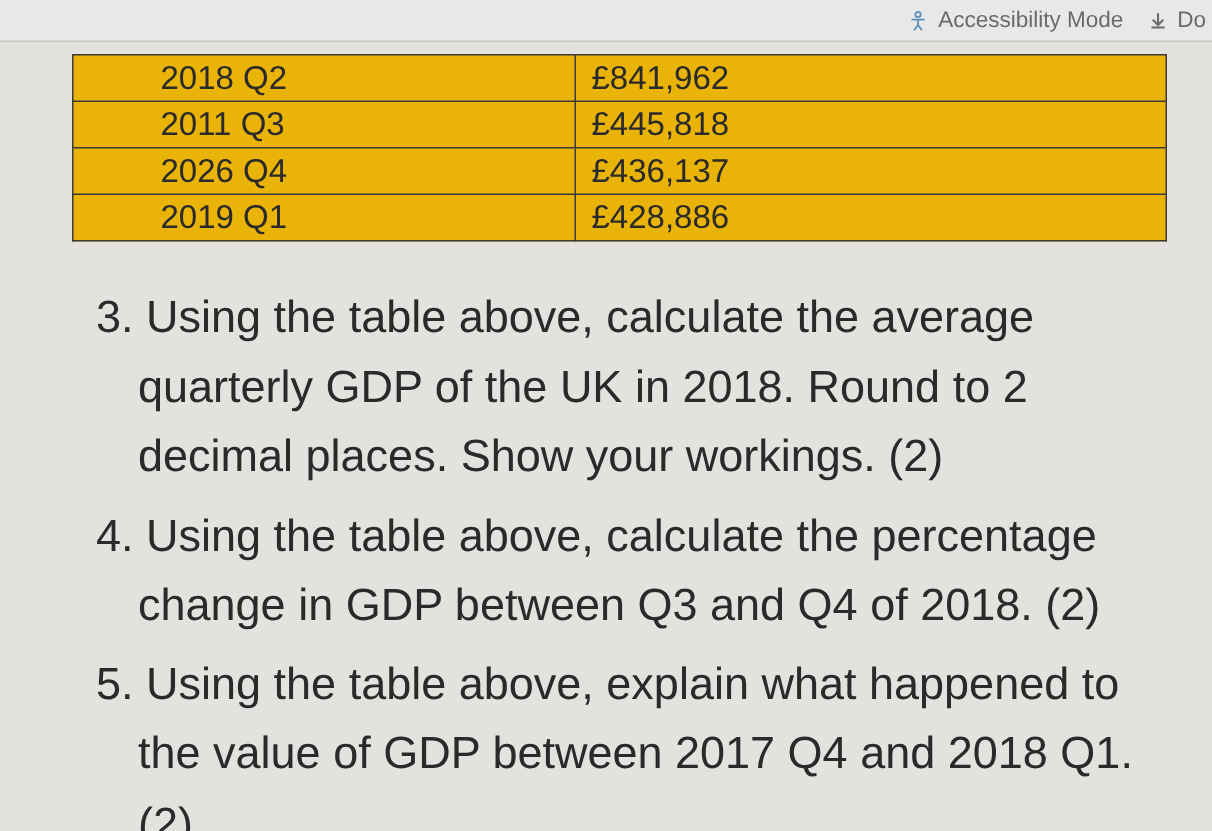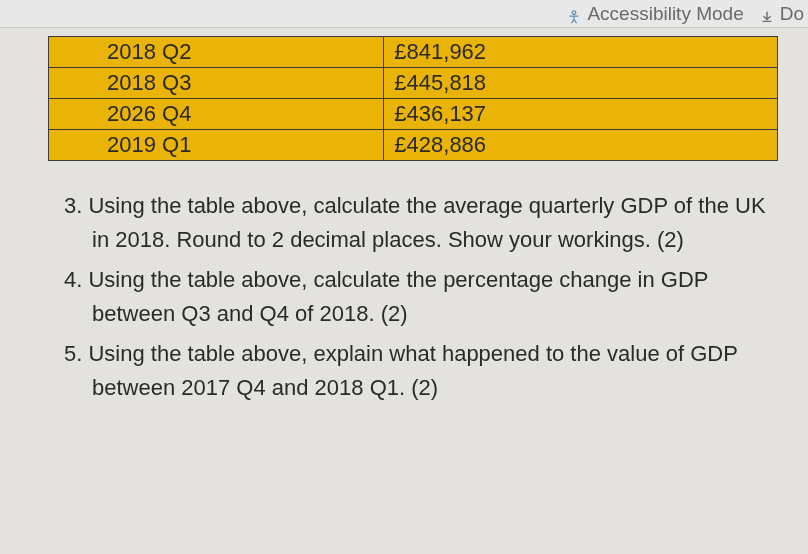--- a/index.html
+++ b/index.html
@@ -27,21 +27,21 @@
       padding-right: 4px;
       background: #e8e8e8;
       width: 100%;
       justify-content: flex-end;
       border-bottom: 1px solid #c8c8c8;
     }
     .toolbar-item {
       display: flex;
       align-items: center;
       gap: 6px;
-      font-size: 19px;
+      font-size: 15px;
       color: #6a6a6a;
     }
     .accessibility-icon {
       width: 14px;
       height: 14px;
       display: inline-block;
     }
     .download-icon {
       width: 14px;
       height: 14px;
@@ -76,21 +76,21 @@
     }
     td.value {
       width: 54%;
       padding-left: 10px;
     }
     .questions {
       padding-left: 16px;
       padding-right: 12px;
     }
     .question {
-      font-size: 22px;
+      font-size: 30px;
       line-height: 1.55;
       color: #2a2a2a;
       margin-bottom: 6px;
       padding-left: 28px;
       text-indent: -28px;
     }
     .cursor {
       position: absolute;
       left: 14px;
       top: 188px;
@@ -129,21 +129,21 @@
 
 <div class="page">
 
   <table>
     <tbody>
       <tr>
         <td class="period">2018 Q2</td>
         <td class="value">£841,962</td>
       </tr>
       <tr>
-        <td class="period">2018 Q3</td>
+        <td class="period">2011 Q3</td>
         <td class="value">£445,818</td>
       </tr>
       <tr>
         <td class="period">2026 Q4</td>
         <td class="value">£436,137</td>
       </tr>
       <tr>
         <td class="period">2019 Q1</td>
         <td class="value">£428,886</td>
       </tr>

